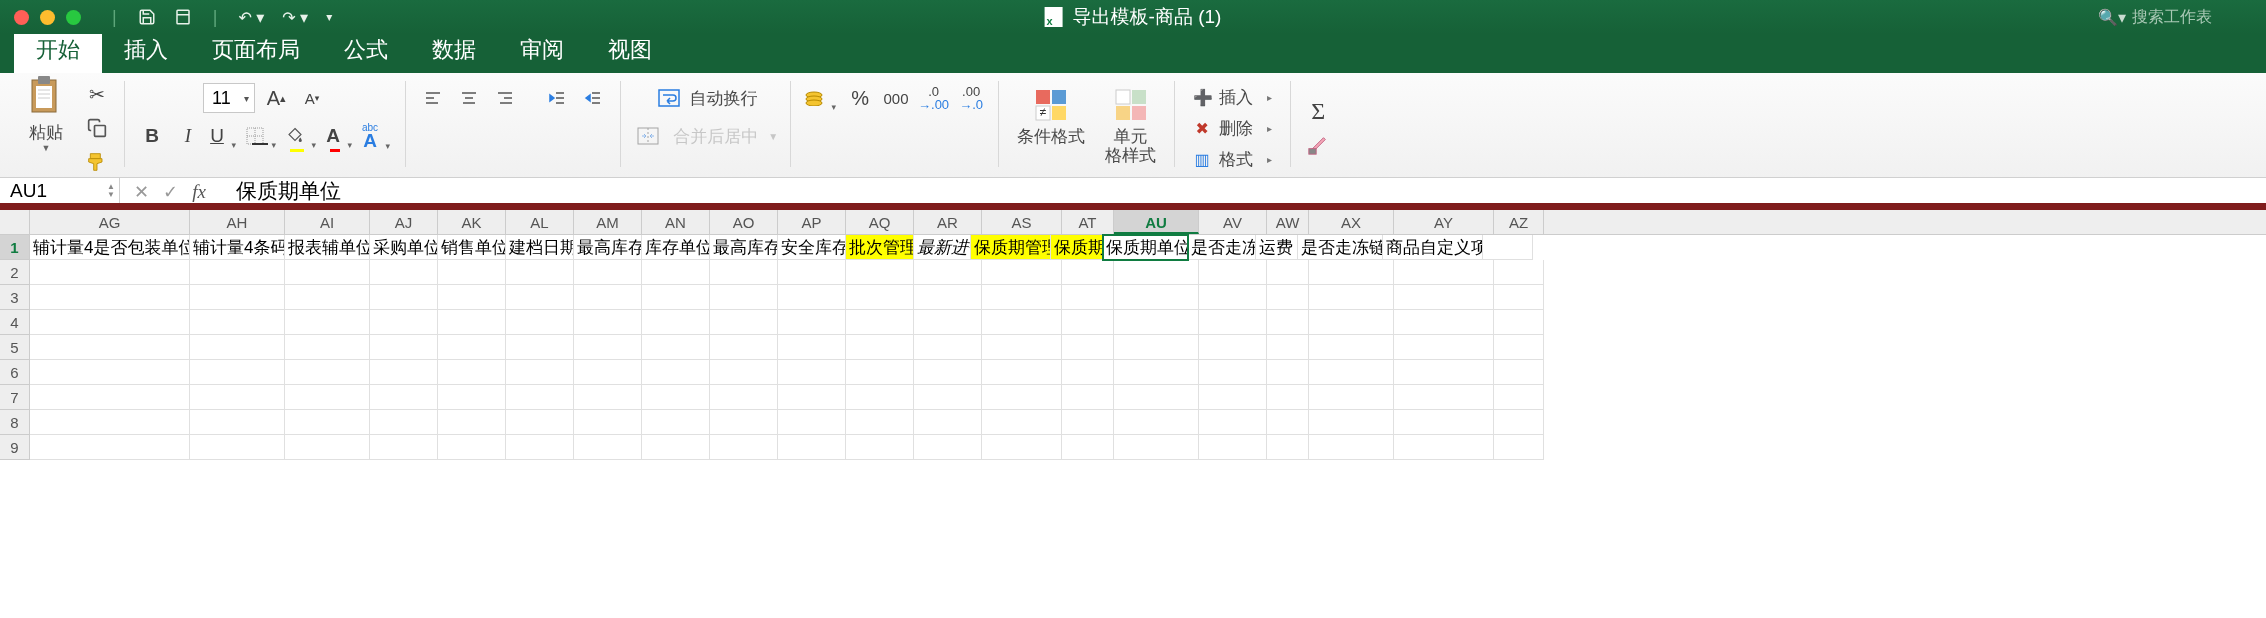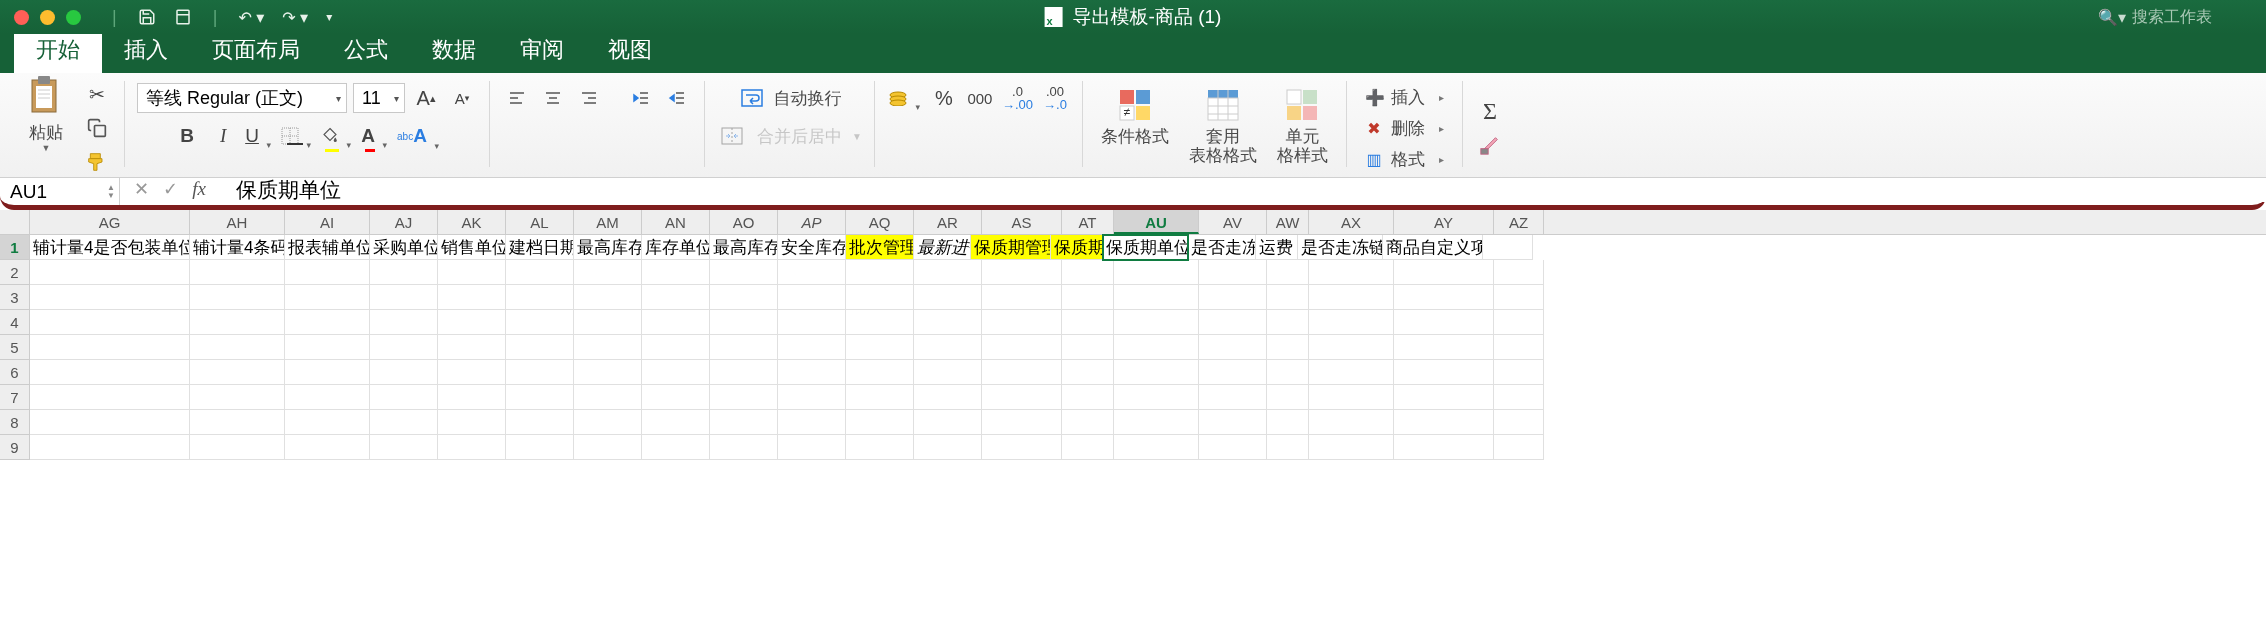--- a/index.html
+++ b/index.html
@@ -40,21 +40,21 @@
   
   .clipboard-ico { width: 40px; height: 50px; }
   .scissors { color: #444; }
   
   .underline-bar { position:absolute; bottom:-2px; left:4px; right:14px; height:3px;}
   
   .menubtn { display:flex; align-items:center; gap:8px; padding: 2px 6px; cursor:pointer; font-size:17px; color:#4a4a4a;}
   .menubtn .ico { font-size:16px; color:#107c41; width:18px; text-align:center;}
   .menubtn::after { content:"▸"; margin-left:6px; font-size:10px; color:#777;}
   
-  .fx-bar { height: 32px; border-bottom: 5px solid #7f1d1d; display: flex; align-items: flex-start; background: #fff; border-radius: 14px; }
+  .fx-bar { height: 32px; border-bottom: 7px solid #7f1d1d; display: flex; align-items: flex-end; background: #fff; }
   .namebox { width: 120px; height: 100%; border-right: 1px solid #d0d0d0; display: flex; align-items: center; padding: 0 10px; font-size: 19px; position:relative;}
   .namebox .stepper { position:absolute; right:4px; display:flex; flex-direction:column; font-size:8px; color:#888; line-height:1;}
   .fx-btns { display: flex; gap: 14px; padding: 0 14px; color: #999; font-size: 18px; }
   .fx-lbl { font-style: italic; font-family: Georgia, serif; font-size:19px; color:#555; margin-right:8px;}
   .fx-input { flex: 1; border: none; outline: none; font-size: 21px; padding: 0 8px; }
   
   .grid { position: relative; }
   .colhdrs { display: flex; height: 25px; background: #eee; border-bottom:1px solid #ccc;}
   .cornercell { width: 30px; border-right:1px solid #ccc; background:#eee;}
   .colhdr { border-right: 1px solid #ccc; text-align: center; font-size: 15px; color: #555; line-height: 25px; background:#eee;}
@@ -150,23 +150,20 @@
               <path d="M2 8h16v4l-6 2v8h-4v-8l-6-2z"></path>
             </svg>
         </span>
       </div>
     </div>
   </div>
   <div class="group-sep"></div>
 
   <div class="group">
     <div class="group-row">
-      <div class="combo" style="width:210px">
-          <span>等线 Regular (正文)</span>
-        </div>
       <div class="combo" style="width:52px">
           <span>11</span>
         </div>
       <span class="smbtn" style="font-size:20px">A<span style="font-size:11px">▴</span></span>
       <span class="smbtn" style="font-size:15px">A<span style="font-size:9px">▾</span></span>
     </div>
     <div class="group-row">
       <span class="smbtn" style="font-weight:bold">B</span>
       <span class="smbtn" style="font-style:italic;font-family:Georgia">I</span>
       <span class="smbtn dd" style="text-decoration:underline">U</span>
@@ -184,21 +181,21 @@
         <svg width="18" height="18" viewBox="0 0 24 24" fill="#555">
             <path d="M12 2l8 8-8 8-8-8z" fill="none" stroke="#555" stroke-width="1.5"></path>
             <path d="M19 14s2 2 2 4a2 2 0 11-4 0c0-2 2-4 2-4z"></path>
           </svg>
         <div class="underline-bar" style="background:#ffff00"></div>
       </span>
       <span class="smbtn dd">
         <span style="font-weight:bold">A</span>
         <div class="underline-bar" style="background:#ff0000"></div>
       </span>
-      <span class="smbtn dd" style="color:#2a7de1;flex-direction:row;line-height:0.9">
+      <span class="smbtn dd" style="color:#2a7de1;flex-direction:column;line-height:0.9">
           <span style="font-size:10px">abc</span>
           <span style="font-weight:bold">A</span>
         </span>
     </div>
   </div>
   <div class="group-sep"></div>
 
   <div class="group">
     <div class="group-row">
       <span class="smbtn">
@@ -295,34 +292,20 @@
       <div class="bigbtn-ico">
           <svg width="34" height="34" viewBox="0 0 34 34">
             <rect x="2" y="2" width="14" height="14" fill="#e86a5e"></rect>
             <rect x="18" y="2" width="14" height="14" fill="#5b9bd5"></rect>
             <rect x="2" y="18" width="14" height="14" fill="#fff" stroke="#ccc"></rect>
             <rect x="18" y="18" width="14" height="14" fill="#ffd866"></rect>
             <text x="9" y="28" font-size="12" fill="#333" text-anchor="middle">≠</text>
           </svg>
         </div>
       <div class="bigbtn-lbl">条件格式</div>
-    </div>
-    <div class="bigbtn">
-      <div class="bigbtn-ico">
-          <svg width="34" height="34" viewBox="0 0 34 34">
-            <rect x="2" y="2" width="30" height="8" fill="#5b9bd5"></rect>
-            <rect x="2" y="10" width="30" height="22" fill="#fff" stroke="#ccc"></rect>
-            <line x1="2" y1="18" x2="32" y2="18" stroke="#ccc"></line>
-            <line x1="2" y1="26" x2="32" y2="26" stroke="#ccc"></line>
-            <line x1="12" y1="2" x2="12" y2="32" stroke="#ccc"></line>
-            <line x1="22" y1="2" x2="22" y2="32" stroke="#ccc"></line>
-          </svg>
-        </div>
-      <div class="bigbtn-lbl" style="white-space:pre">套用
-表格格式</div>
     </div>
     <div class="bigbtn">
       <div class="bigbtn-ico">
           <svg width="34" height="34" viewBox="0 0 34 34">
             <rect x="2" y="2" width="14" height="14" fill="#fff" stroke="#ccc"></rect>
             <rect x="18" y="2" width="14" height="14" fill="#c8e0c8"></rect>
             <rect x="2" y="18" width="14" height="14" fill="#f8d486"></rect>
             <rect x="18" y="18" width="14" height="14" fill="#f4b6b6"></rect>
           </svg>
         </div>
@@ -377,21 +360,21 @@
     <div class="cornercell"></div>
   <div class="colhdr" style="width: 160px;">AG</div>
       <div class="colhdr" style="width: 95px;">AH</div>
       <div class="colhdr" style="width: 85px;">AI</div>
       <div class="colhdr" style="width: 68px;">AJ</div>
       <div class="colhdr" style="width: 68px;">AK</div>
       <div class="colhdr" style="width: 68px;">AL</div>
       <div class="colhdr" style="width: 68px;">AM</div>
       <div class="colhdr" style="width: 68px;">AN</div>
       <div class="colhdr" style="width: 68px;">AO</div>
-      <div class="colhdr" style="width: 68px; font-style: italic;">AP</div>
+      <div class="colhdr" style="width: 68px;">AP</div>
       <div class="colhdr" style="width: 68px;">AQ</div>
       <div class="colhdr" style="width: 68px;">AR</div>
       <div class="colhdr" style="width: 80px;">AS</div>
       <div class="colhdr" style="width: 52px;">AT</div>
       <div class="colhdr sel" style="width: 85px;">AU</div>
       <div class="colhdr" style="width: 68px;">AV</div>
       <div class="colhdr" style="width: 42px;">AW</div>
       <div class="colhdr" style="width: 85px;">AX</div>
       <div class="colhdr" style="width: 100px;">AY</div>
       <div class="colhdr" style="width: 50px;">AZ</div>

